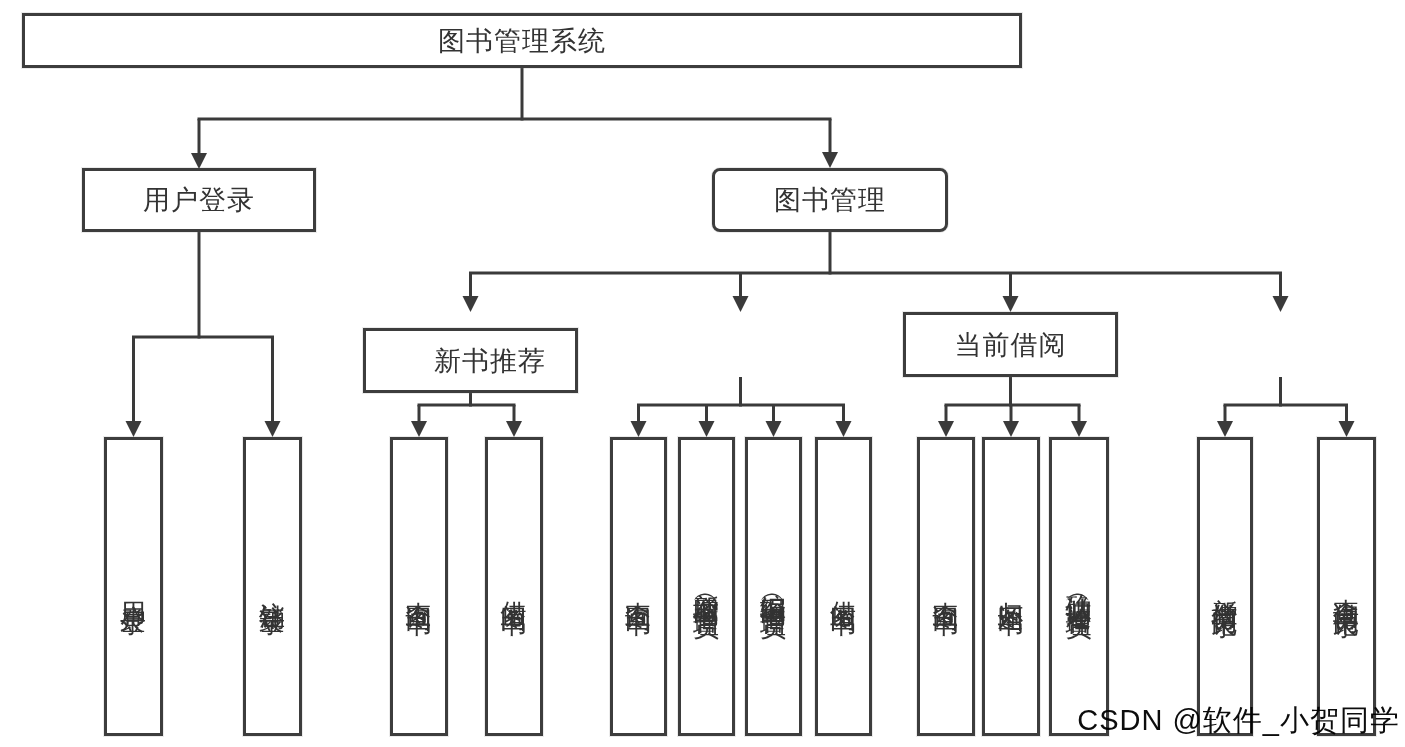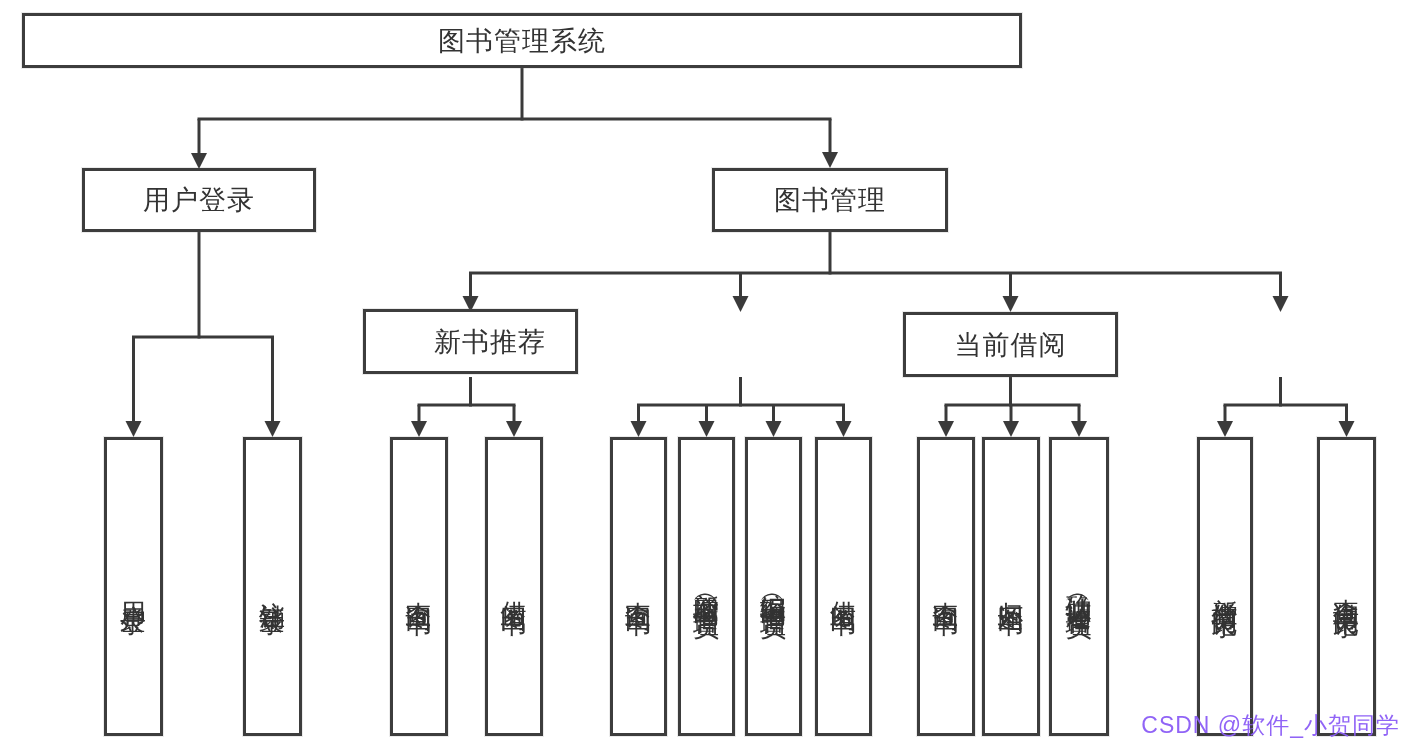--- a/index.html
+++ b/index.html
@@ -41,22 +41,22 @@
     font-size: 26px;
     letter-spacing: 3px;
     white-space: nowrap;
     line-height: 1;
   }
 
   .watermark {
     position: absolute;
     right: 5px;
     bottom: 6px;
-    font-size: 23px;
-    color: #8b5cf6;
+    font-size: 29px;
+    color: #000000;
     letter-spacing: 1px;
     z-index: 5;
     opacity: 0.95;
   }
 </style>
 </head>
 <body>
 
 <div class="canvas">
 
@@ -126,25 +126,25 @@
     </g>
   </svg>
 
   <div class="box" style="left:22px; top:13px; width:1000px; height:55px;">
     <span>图书管理系统</span>
   </div>
 
   <div class="box" style="left:82px; top:168px; width:234px; height:64px;">
     <span>用户登录</span>
   </div>
-  <div class="box" style="left:712px; top:168px; width:236px; height:64px;">
+  <div class="box" style="left:712px; top:168px; width:236px; height:64px;border-radius:8px;">
     <span>图书管理</span>
   </div>
 
-  <div class="box" style="left:363px; top:309px; width:215px; height:65px;padding-left:39px;">
+  <div class="box" style="left:363px; top:328px; width:215px; height:65px;padding-left:39px;">
     <span>新书推荐</span>
   </div>
   <div class="box" style="left:903px; top:312px; width:215px; height:65px;">
     <span>当前借阅</span>
   </div>
 
   <div class="box vbox" style="left:104px; top:437px; width:59px; height:299px;">
     <span>用户登录</span>
   </div>
   <div class="box vbox" style="left:243px; top:437px; width:59px; height:299px;">

